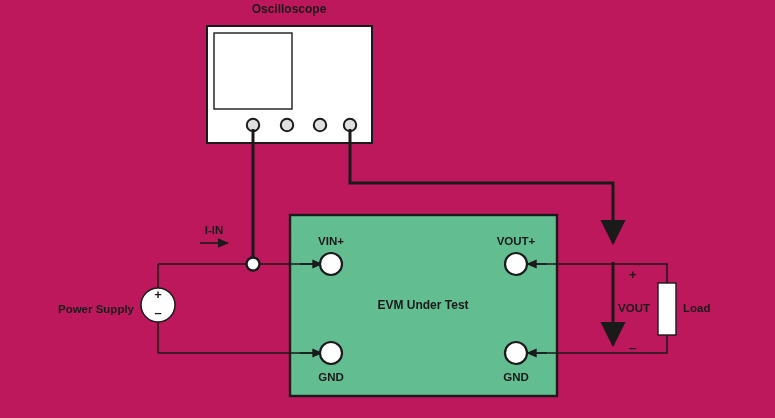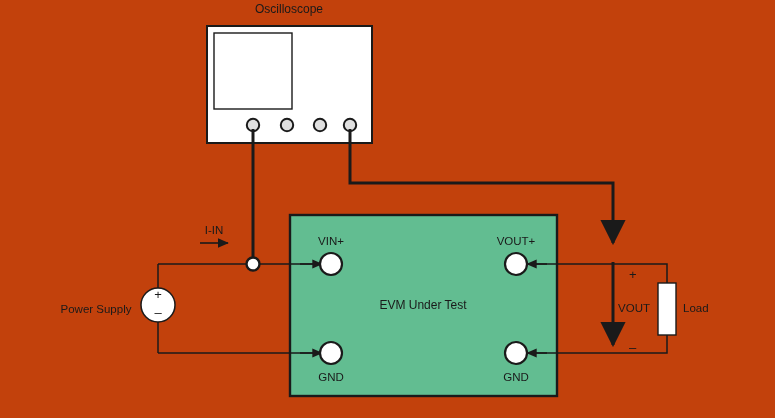--- a/index.html
+++ b/index.html
@@ -11,21 +11,22 @@
   body {
     font-family: "Liberation Sans", sans-serif;
     width: 775px;
     height: 418px;
     overflow: hidden;
   }
   #diagram-root {
     position: relative;
     width: 775px;
     height: 418px;
-    background: #c2410c;
+    background: #be185d;
+    font-weight: bold;
   }
   svg#diagram-svg {
     position: absolute;
     top: 0;
     left: 0;
     width: 775px;
     height: 418px;
     display: block;
   }
   .lbl {

